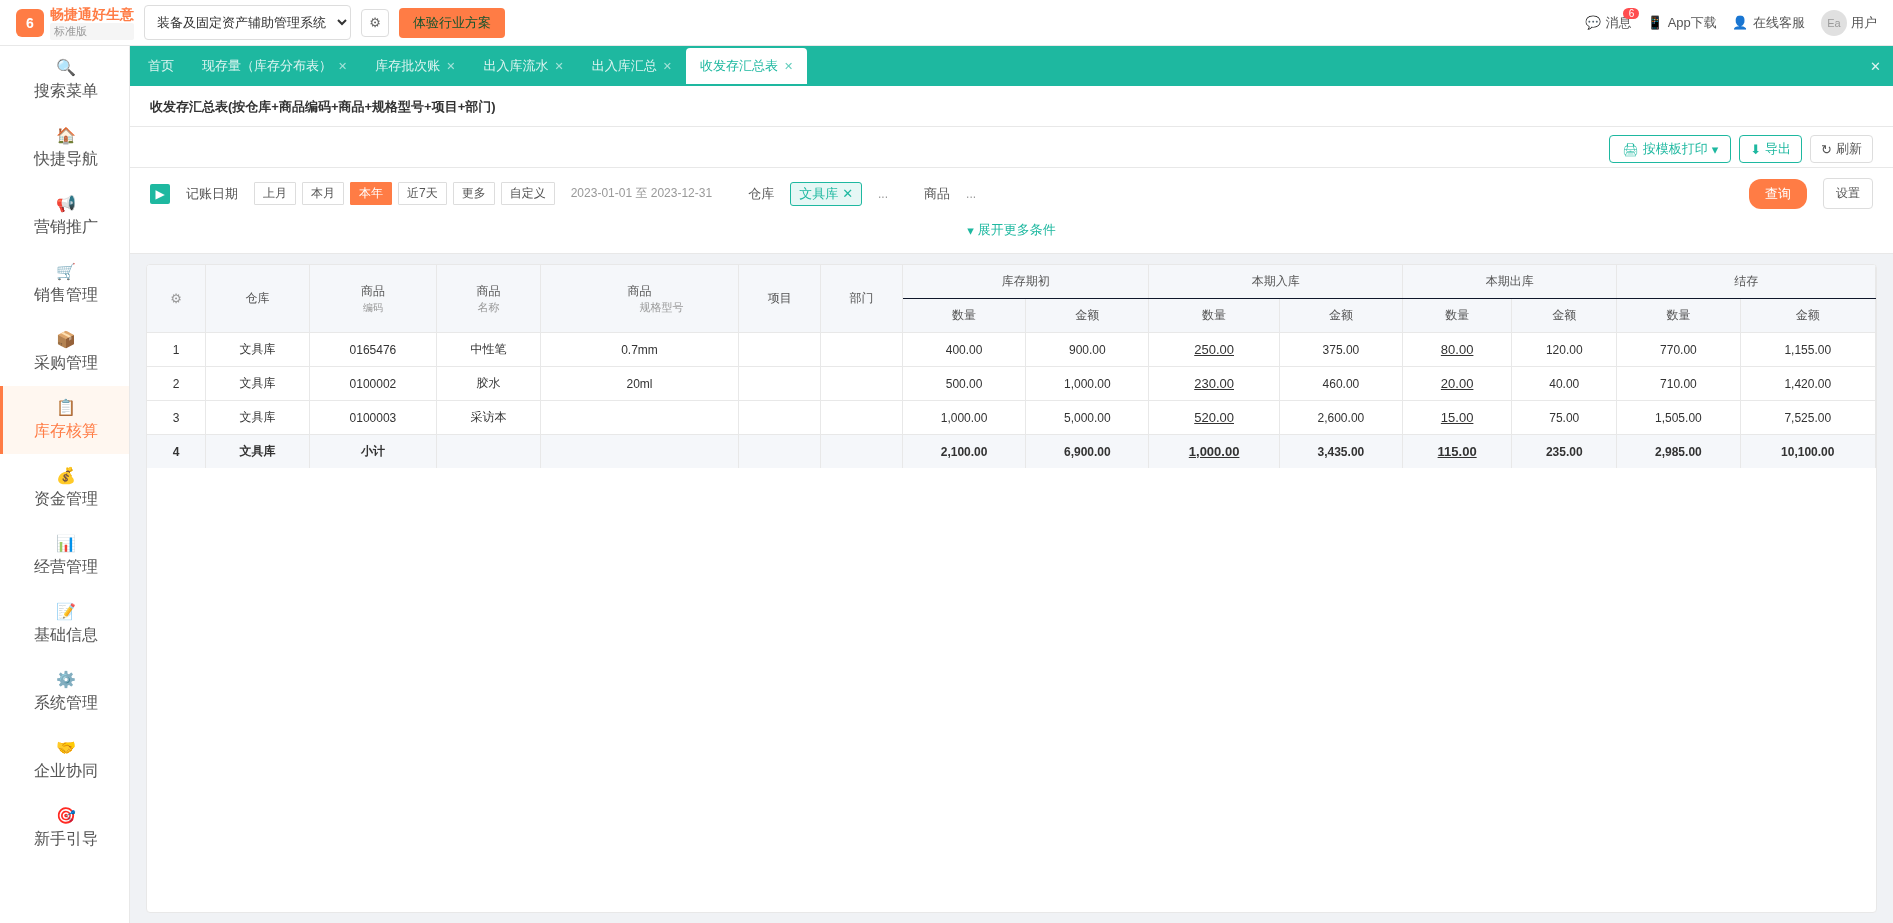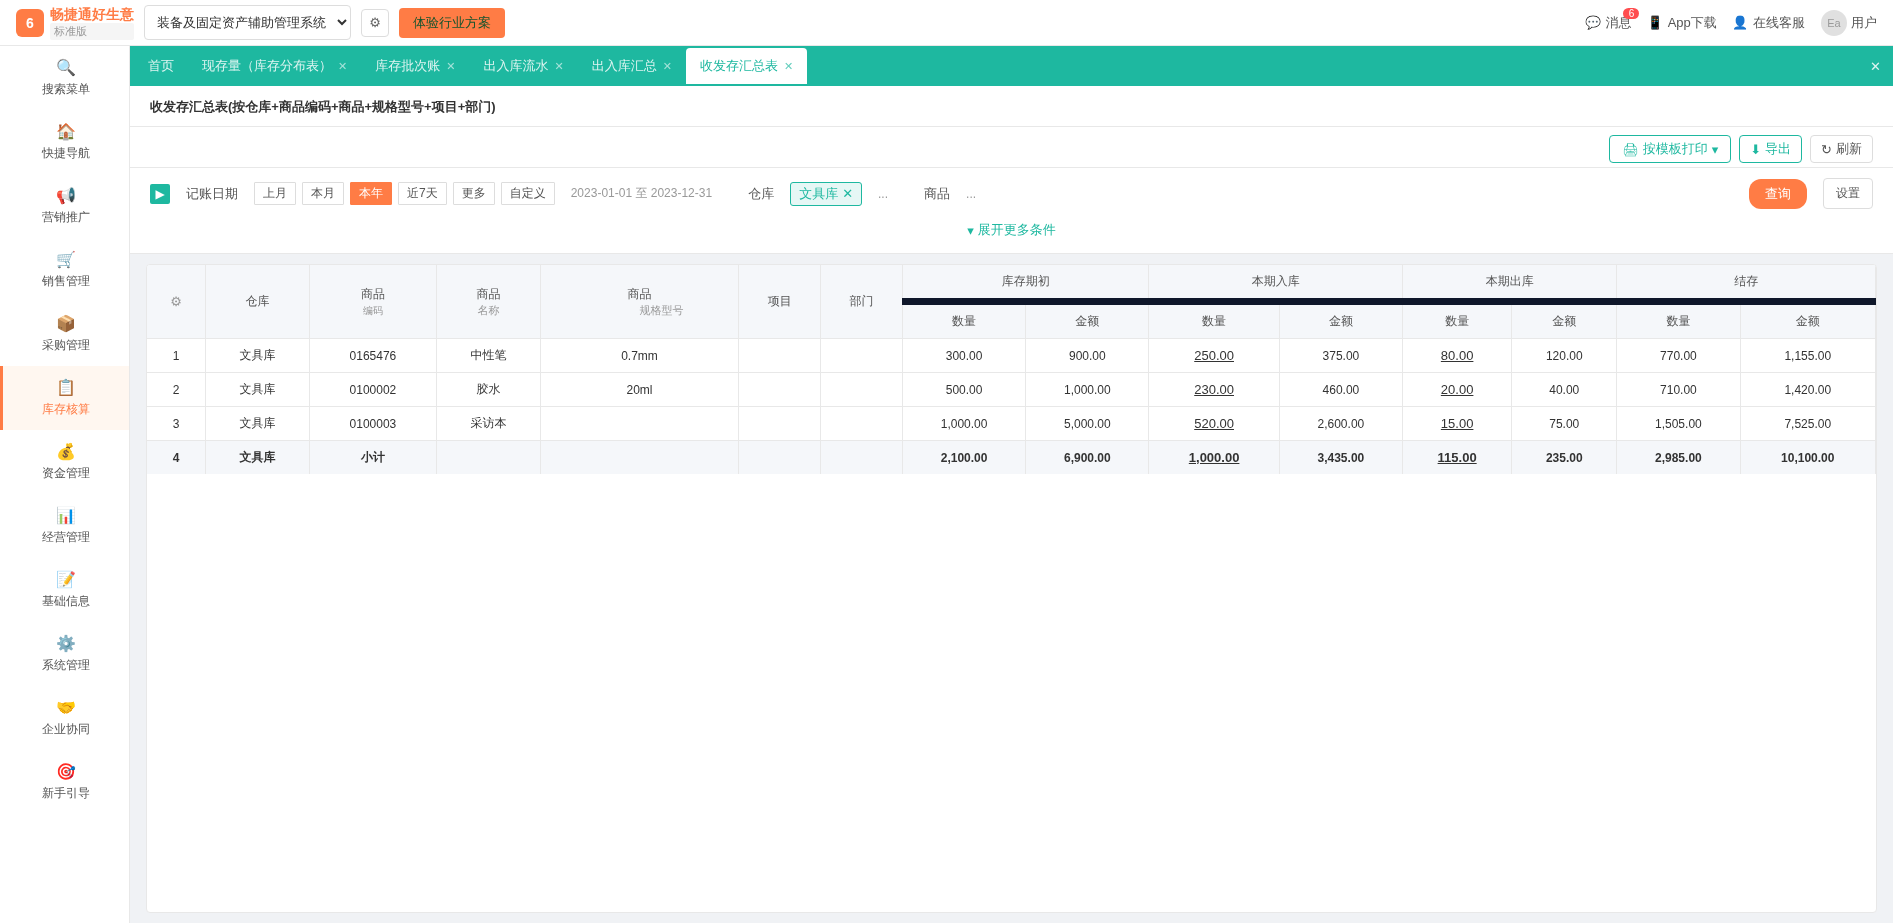--- a/index.html
+++ b/index.html
@@ -31,21 +31,21 @@
     .user-avatar { width: 26px; height: 26px; background: #e0e0e0; border-radius: 50%; display: flex; align-items: center; justify-content: center; font-size: 11px; color: #999; }
 
     
     .main-layout { display: flex; flex: 1; overflow: hidden; }
 
     
     .sidebar { width: 130px; background: #fff; border-right: 1px solid #e8e8e8; display: flex; flex-direction: column; overflow-y: auto; flex-shrink: 0; }
     .sidebar-item { display: flex; flex-direction: column; align-items: center; padding: 12px 8px; cursor: pointer; color: #555; gap: 4px; border-left: 3px solid transparent; }
     .sidebar-item.active { background: #fff7f0; color: #ff7c45; border-left-color: #ff7c45; }
     .sidebar-item .icon { font-size: 16px; }
-    .sidebar-item .label { font-size: 12px; }
+    .sidebar-item .label { font-size: 16px; }
 
     
     .content-area { flex: 1; display: flex; flex-direction: column; overflow: hidden; }
 
     
     .tab-bar { background: #1eb8a0; display: flex; align-items: center; height: 40px; flex-shrink: 0; padding: 0 4px; }
     .tab-item { display: flex; align-items: center; gap: 6px; padding: 0 14px; height: 36px; cursor: pointer; color: rgba(255,255,255,0.85); font-size: 13px; border-radius: 4px 4px 0 0; position: relative; white-space: nowrap; }
     .tab-item.active { background: #fff; color: #1eb8a0; font-weight: 500; }
     .tab-close { font-size: 11px; opacity: 0.7; cursor: pointer; }
     .tab-bar-end { margin-left: auto; display: flex; align-items: center; }
@@ -74,21 +74,21 @@
 
     
     .table-container { flex: 1; overflow: auto; margin: 10px 16px; background: #fff; border: 1px solid #e8e8e8; border-radius: 4px; }
     table { width: 100%; border-collapse: collapse; min-width: 900px; }
     thead tr th { background: #f5f7fa; color: #555; font-weight: 500; padding: 8px 10px; text-align: center; border-bottom: 1px solid #e8e8e8; border-right: 1px solid #e8e8e8; white-space: nowrap; font-size: 12px; }
     tbody tr td { padding: 8px 10px; text-align: center; border-bottom: 1px solid #e8e8e8; border-right: 1px solid #e8e8e8; color: #333; font-size: 12px; white-space: nowrap; }
     tbody tr:last-child td { border-bottom: none; }
     tbody tr.subtotal td { font-weight: bold; background: #f5f7fa; }
     .underline { text-decoration: underline; cursor: pointer; color: #333; }
     .settings-gear { color: #999; cursor: pointer; }
-    th.group-header { border-bottom: 7px solid #0f172a; }
+    th.group-header { border-bottom: 1px solid #0f172a; }
 
     
     .page-inner { position: relative; flex: 1; display: flex; flex-direction: column; overflow: hidden; }
     .top-actions-row { display: flex; justify-content: flex-end; align-items: center; gap: 8px; padding: 8px 20px 4px; background: #fff; border-bottom: 1px solid #e8e8e8; flex-shrink: 0; }
   </style>
 </head>
 <body>
 
 <div class="top-header">
   <div class="top-header-left">
@@ -294,21 +294,21 @@
           <tbody>
 
             <tr>
               <td>1</td>
               <td>文具库</td>
               <td>0165476</td>
               <td>中性笔</td>
               <td>0.7mm</td>
               <td></td>
               <td></td>
-              <td>300.00</td>
+              <td>400.00</td>
               <td>900.00</td>
               <td><span class="underline">250.00</span></td>
               <td>375.00</td>
               <td><span class="underline">80.00</span></td>
               <td>120.00</td>
               <td>770.00</td>
               <td>1,155.00</td>
             </tr>
 
             <tr>

